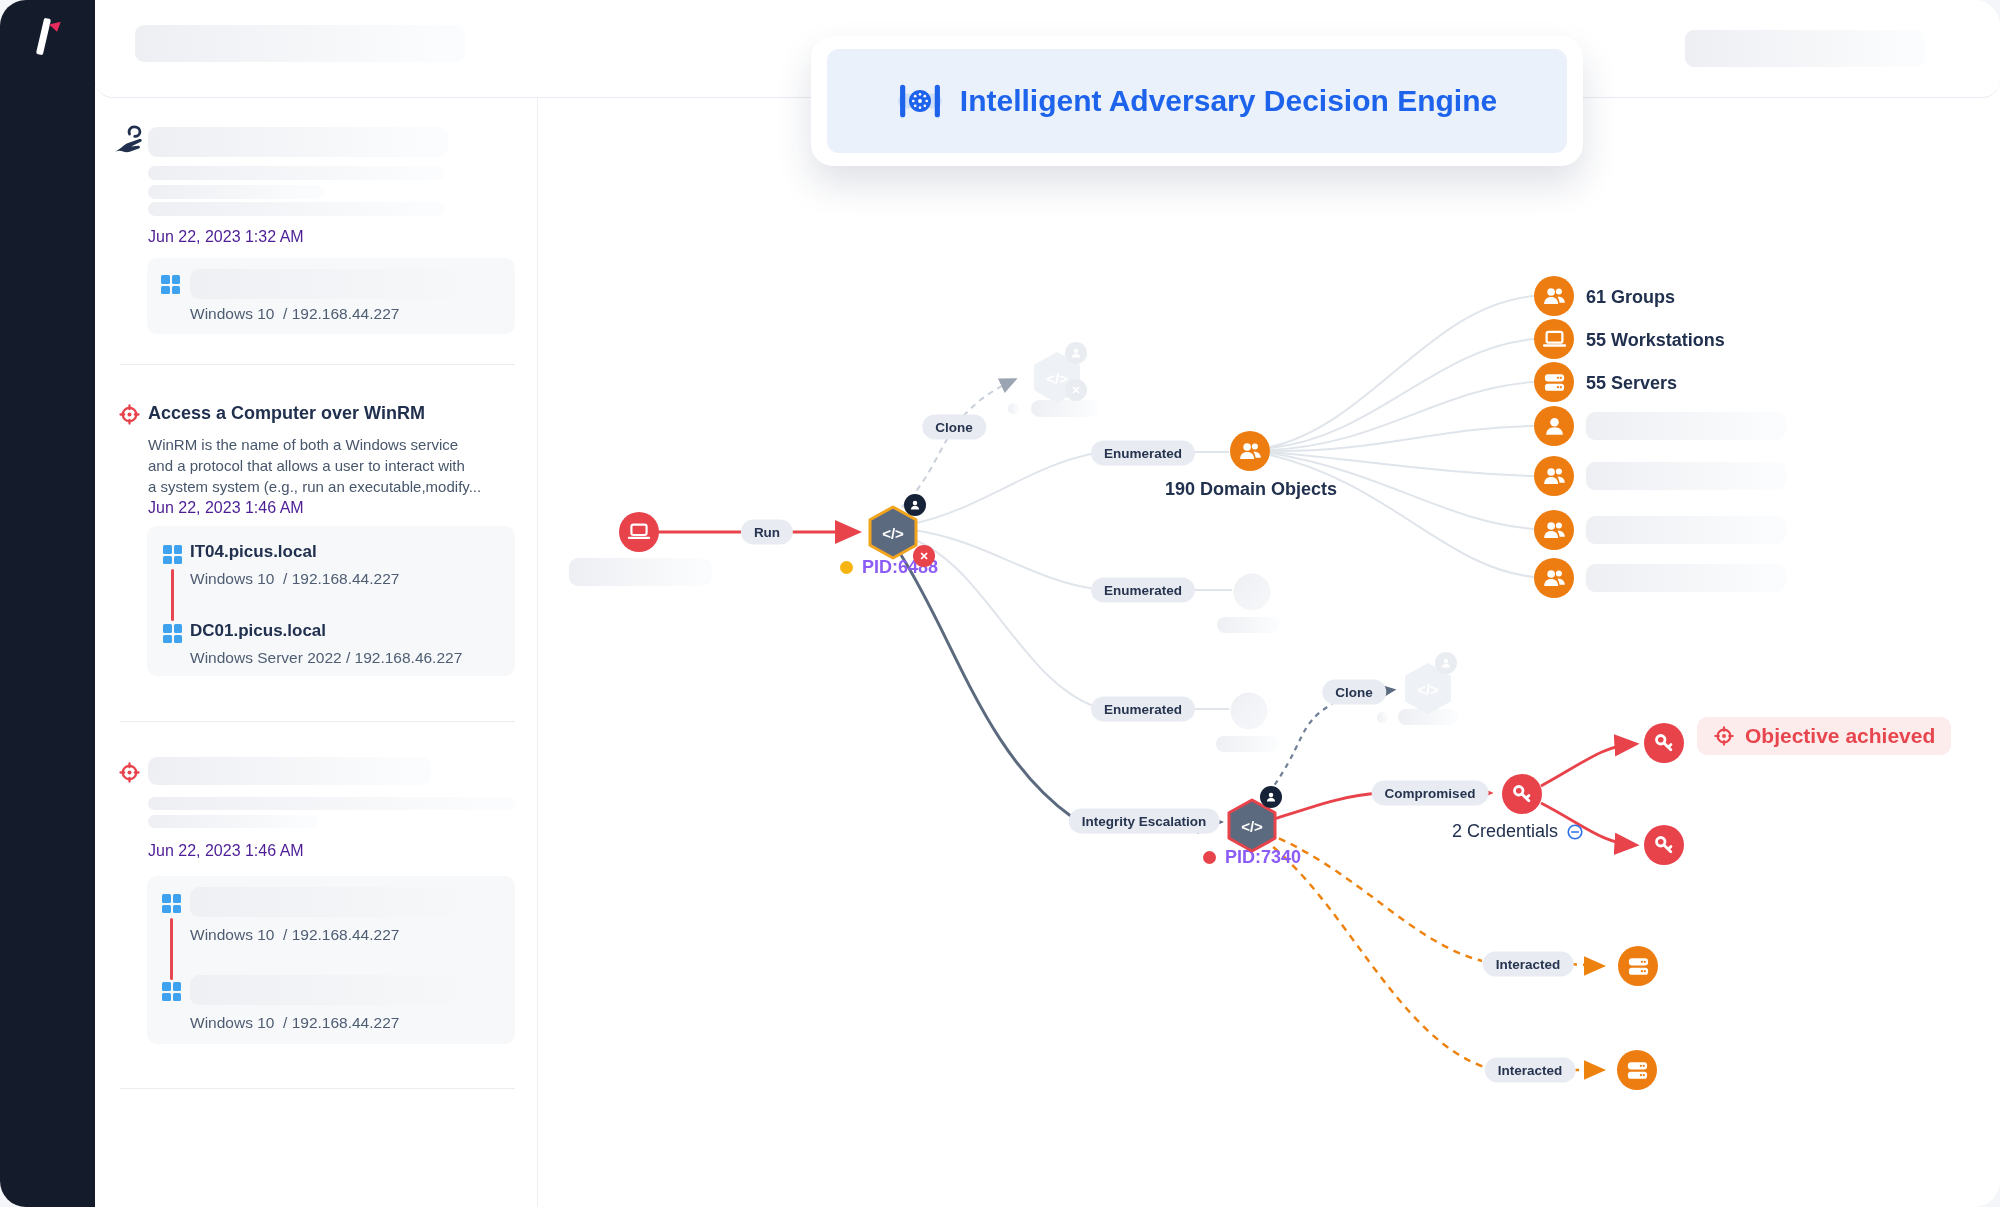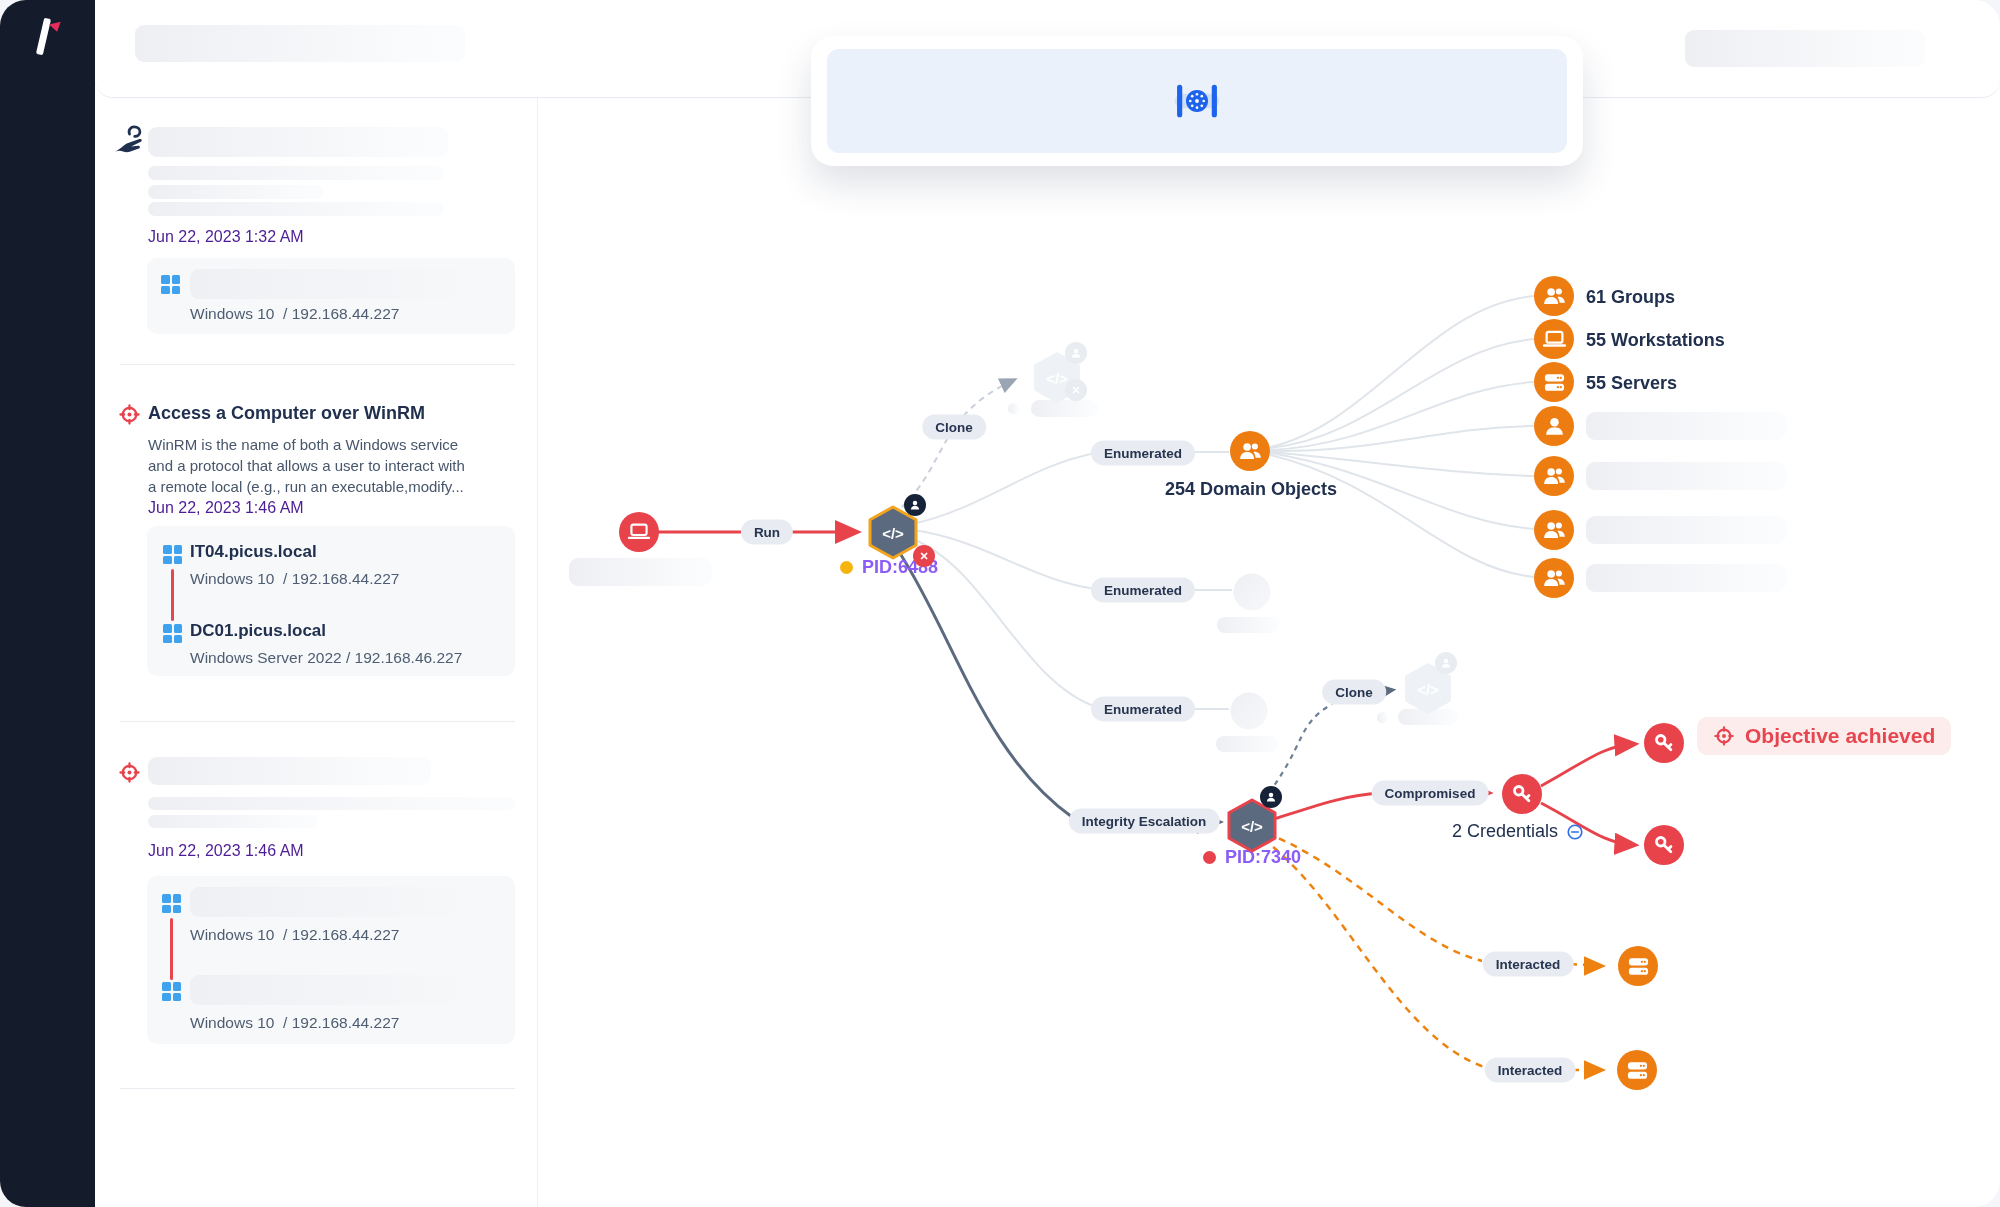--- a/index.html
+++ b/index.html
@@ -232,21 +232,21 @@
     </div>
     <div class="sk dot" style="left:1008px;top:403px;width:11px;height:11px"></div>
     <div class="sk" style="left:1031px;top:400px;width:67px;height:17px"></div>
 
     <div class="pill" style="left:1143px;top:453px">Enumerated</div>
     <div class="cnode orange" style="left:1250px;top:451px">
       <svg width="27" height="27">
           <use href="#i-users"></use>
         </svg>
     </div>
-    <div class="nlabel centered" style="left:1251px;top:489px">254 Domain Objects</div>
+    <div class="nlabel centered" style="left:1251px;top:489px">190 Domain Objects</div>
 
     <div class="pill" style="left:1143px;top:590px">Enumerated</div>
     <div class="cnode ghostc" style="left:1252px;top:592px;width:37px;height:37px"></div>
     <div class="sk" style="left:1217px;top:617px;width:62px;height:16px"></div>
 
     <div class="pill" style="left:1143px;top:709px">Enumerated</div>
     <div class="cnode ghostc" style="left:1249px;top:711px;width:37px;height:37px"></div>
     <div class="sk" style="left:1216px;top:736px;width:62px;height:16px"></div>
 
     <div class="cnode orange" style="left:1554px;top:296px">
@@ -373,20 +373,21 @@
           <use href="#i-server"></use>
         </svg>
     </div>
   </div>
 
   <div class="engine-card">
     <div class="engine-inner">
       <svg width="46" height="46">
           <use href="#i-engine"></use>
         </svg>
+      <span class="engine-title">Intelligent Adversary Decision Engine</span>
     </div>
   </div>
 
   <div class="topbar">
     <div class="sk" style="left:40px;top:25px;width:330px;height:37px"></div>
     <div class="sk" style="left:1590px;top:30px;width:240px;height:37px"></div>
   </div>
   <div class="left-panel-bg"></div>
 
   <div class="sidebar">
@@ -420,21 +421,21 @@
 
     <div class="divider" style="left:120px;top:364px;width:395px"></div>
 
     <svg class="icon-abs" style="left:118px;top:403px;color:#e8424b" width="23" height="23">
         <use href="#i-target"></use>
       </svg>
     <div class="sec-title" style="left:148px;top:403px">Access a Computer over WinRM</div>
     <div class="desc" style="left:148px;top:434px">
       <div>WinRM is the name of both a Windows service</div>
       <div>and a protocol that allows a user to interact with</div>
-      <div>a remote local (e.g., run an executable,modify...</div>
+      <div>a system system (e.g., run an executable,modify...</div>
     </div>
     <div class="ts" style="left:148px;top:499px">Jun 22, 2023 1:46 AM</div>
 
     <div class="host-card" style="left:147px;top:526px;width:368px;height:150px">
       <div class="win" style="left:16px;top:19px">
           <i></i>
           <i></i>
           <i></i>
           <i></i>
         </div>

